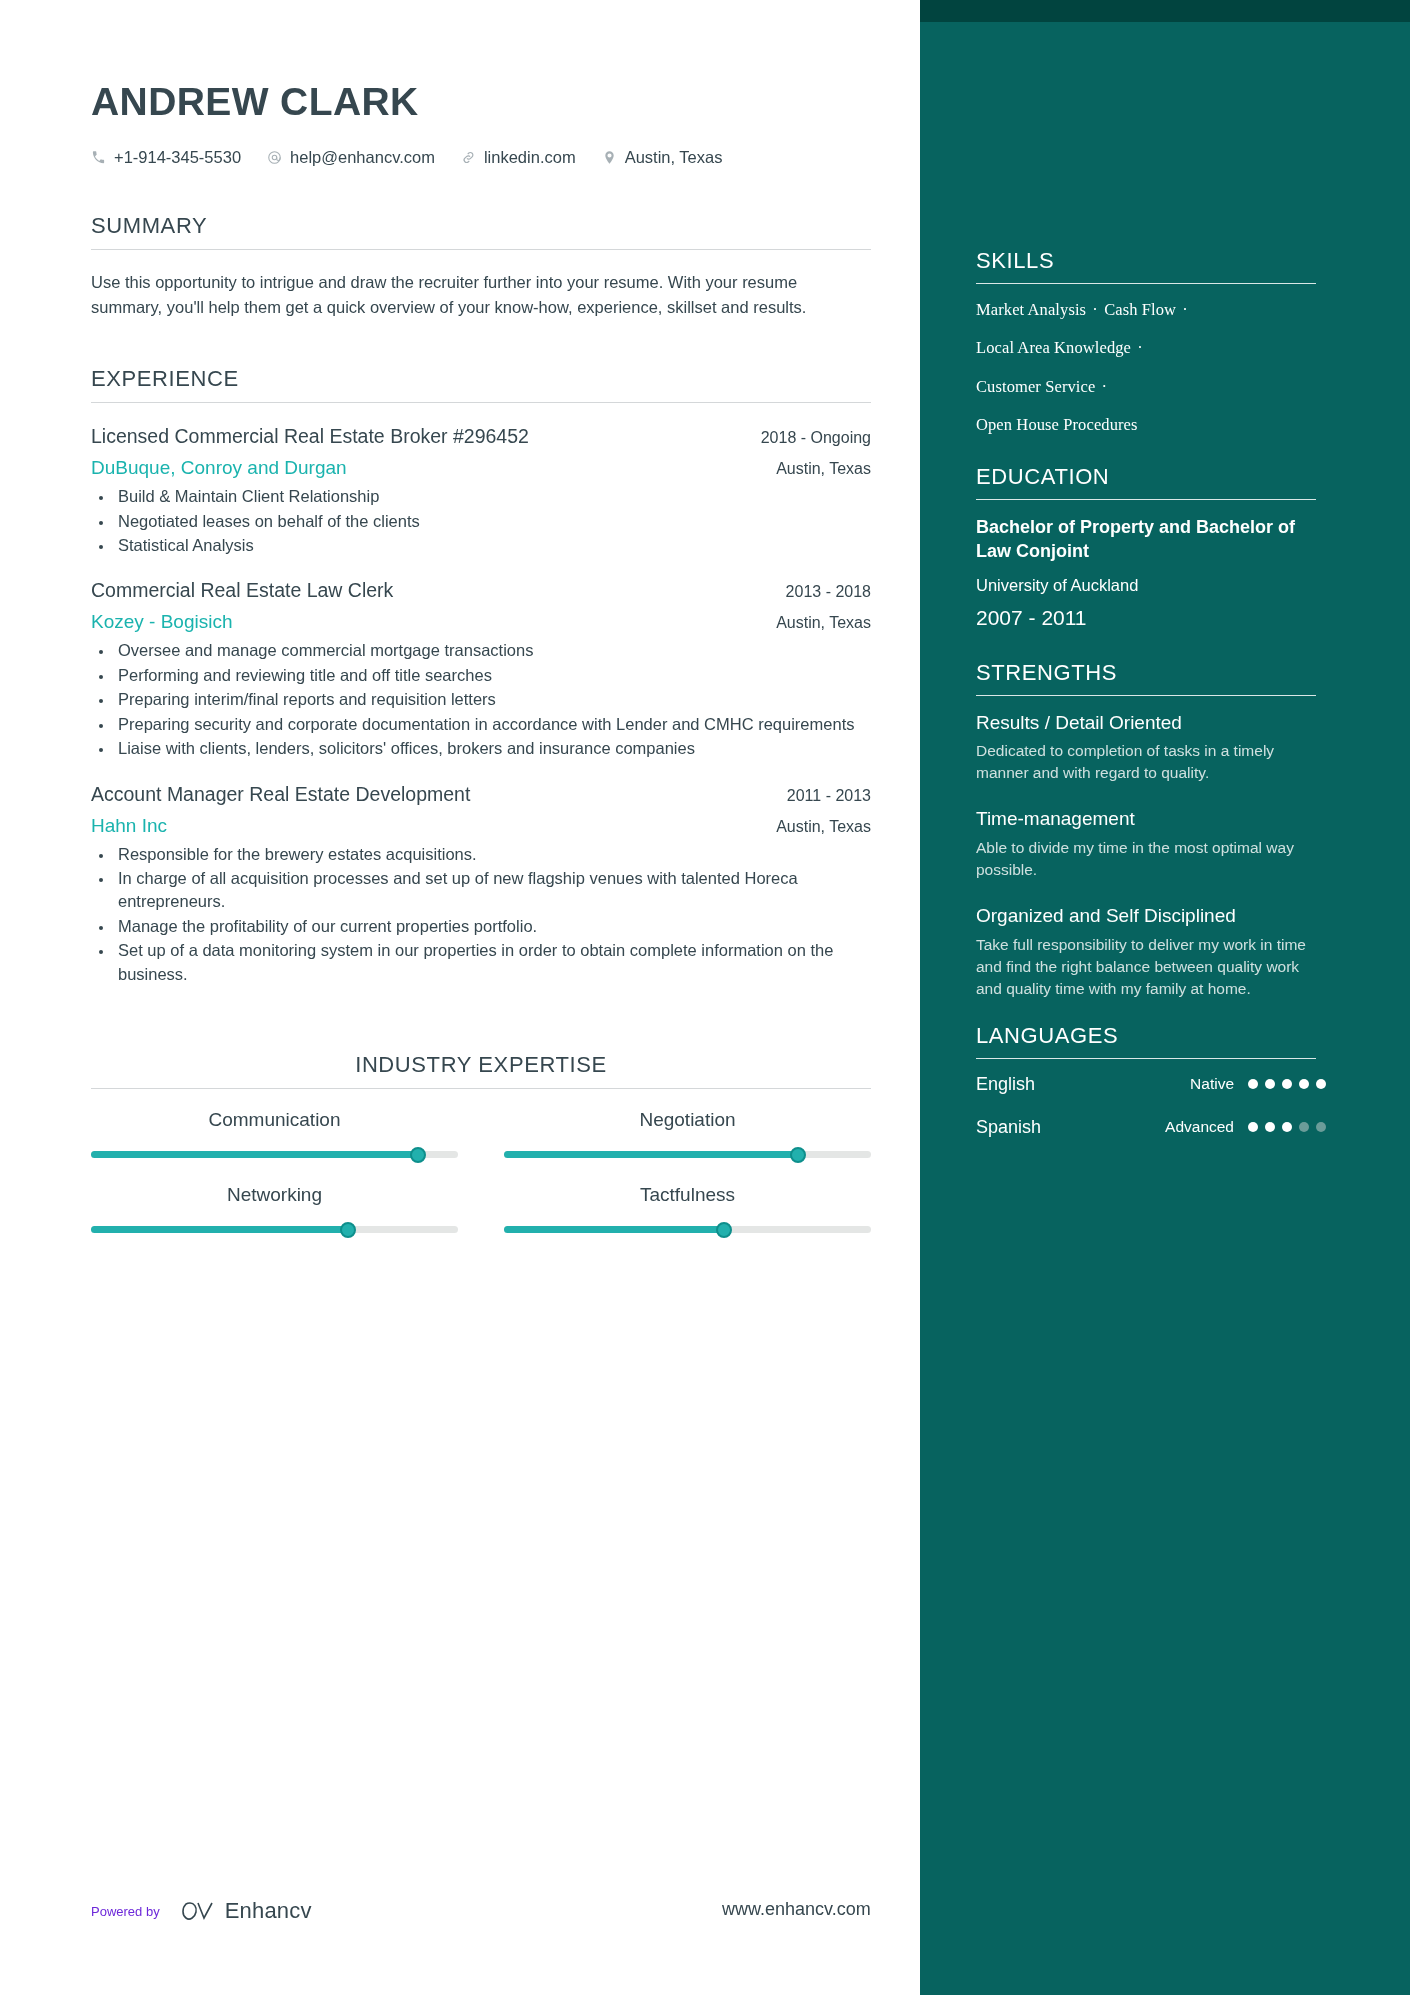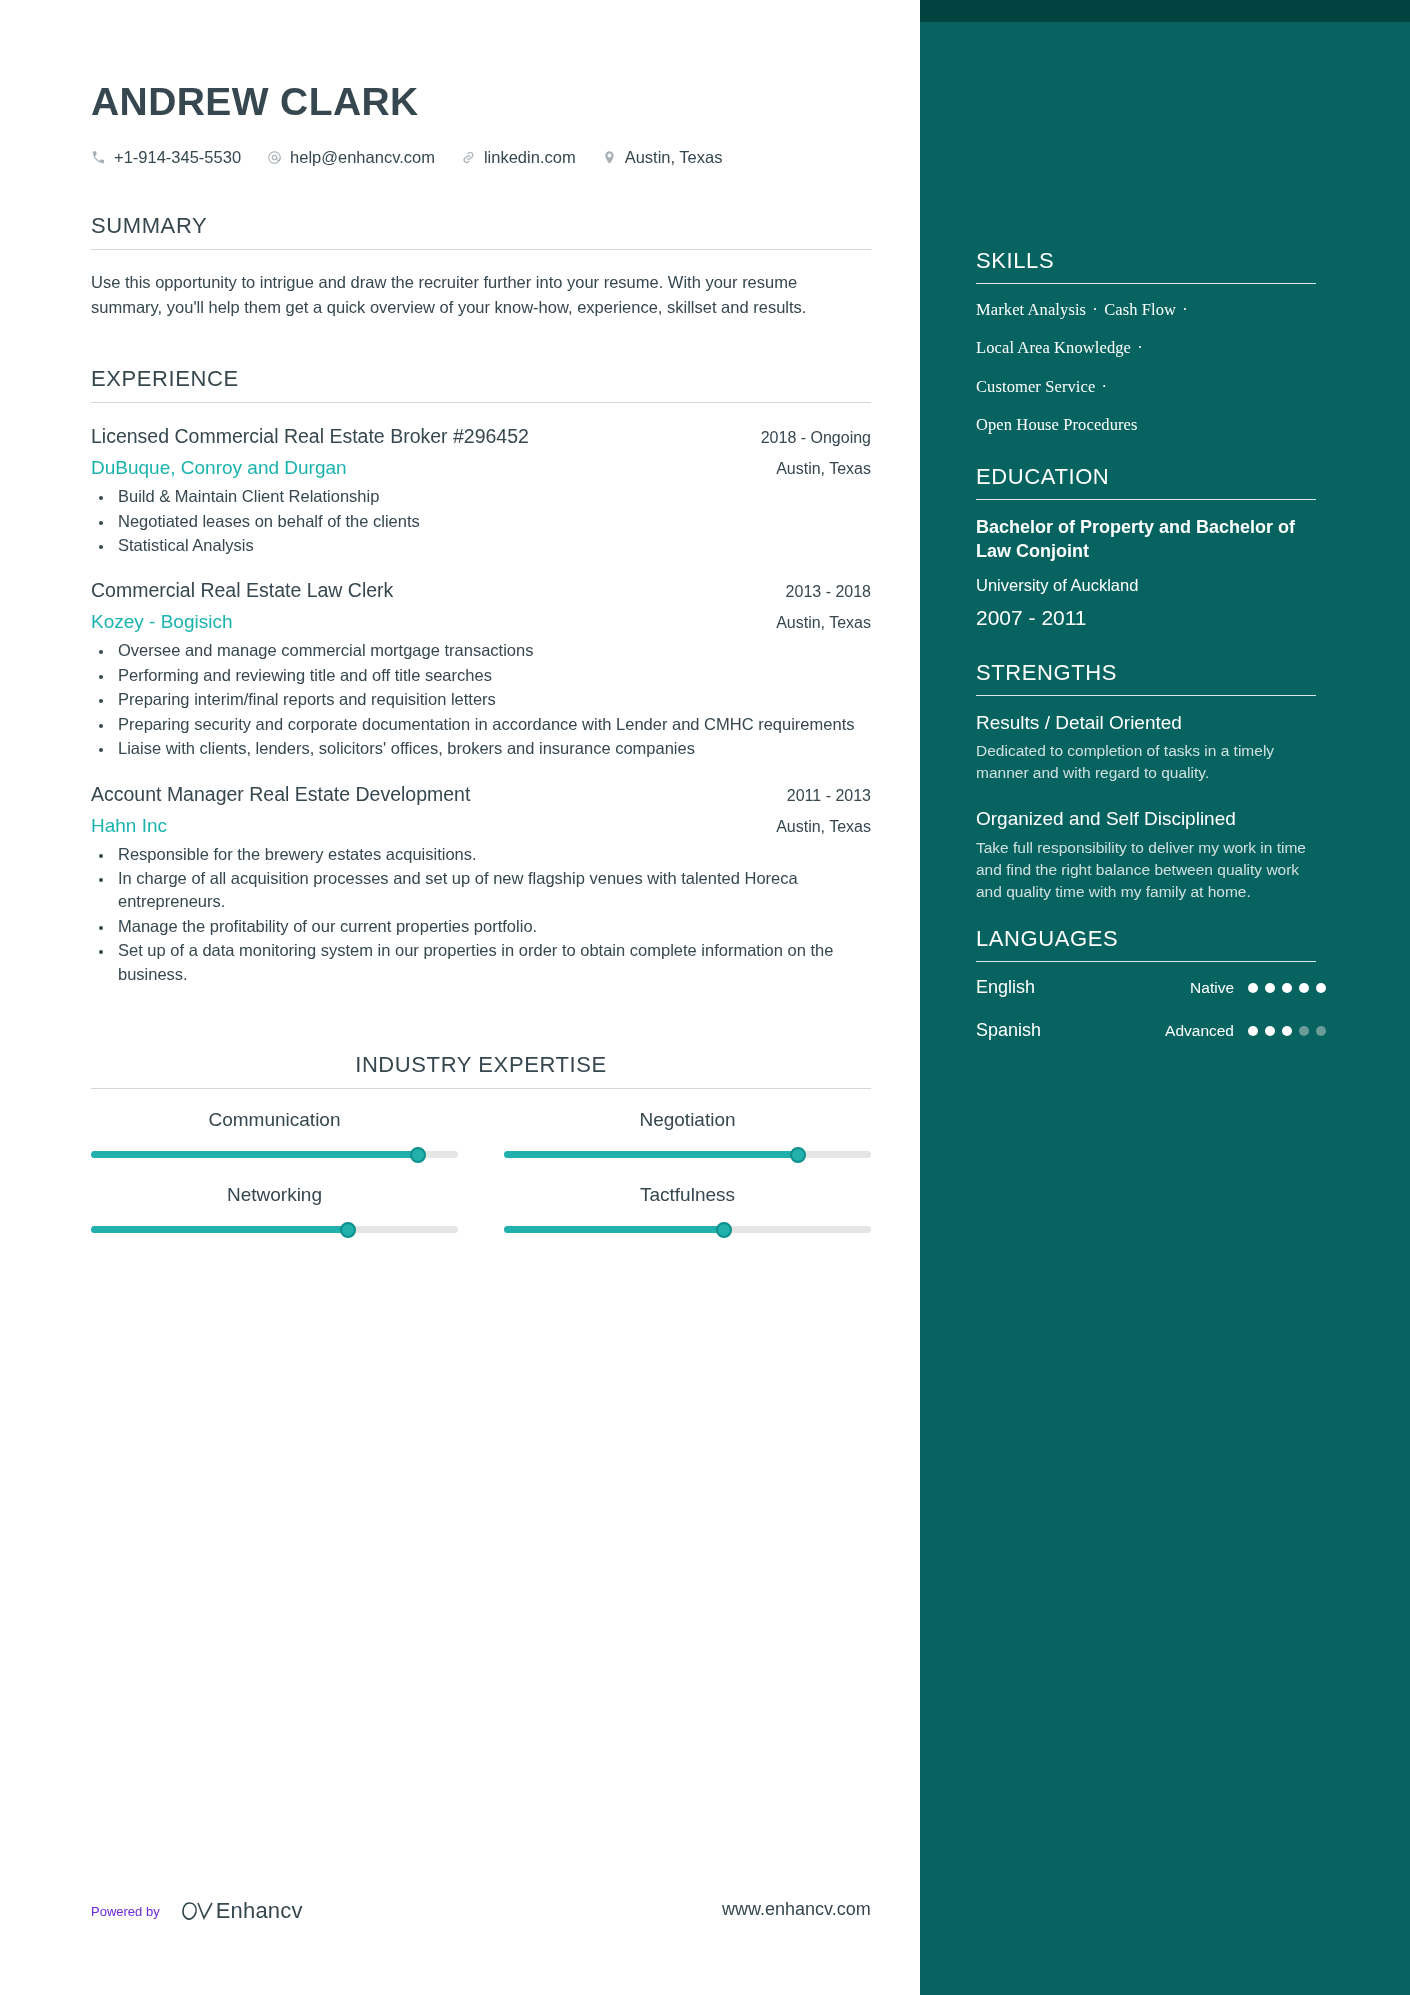--- a/index.html
+++ b/index.html
@@ -149,21 +149,21 @@
     border: 2px solid #0e8f8c;
     transform: translate(-50%, -50%);
   }
 
   
   .footer {
     position: absolute; left: 91px; top: 1898px; width: 780px;
     display: flex; align-items: center;
   }
   .powered { font-size: 13px; color: #6d28d9; }
-  .logo-wrap { display: flex; align-items: center; margin-left: 22px; }
+  .logo-wrap { display: flex; align-items: center; gap: 9px; margin-left: 22px; }
   .logo-mark svg { display: block; }
   .logo-text { font-size: 22px; color: #36474f; letter-spacing: 0.2px; }
   .footer-url {
     position: absolute; left: 631px; top: 1px;
     font-size: 18px; color: #36474f;
   }
 </style>
 </head>
 <body>
 
@@ -192,20 +192,24 @@
         <div class="edu-dates">2007 - 2011</div>
       </section>
 
       <section class="side-section" style="margin-bottom:16px;">
         <div class="side-h">STRENGTHS</div>
         <div class="side-rule"></div>
         <div id="strengths-list">
             <div class="str-item">
               <div class="str-title">Results / Detail Oriented</div>
               <div class="str-desc">Dedicated to completion of tasks in a timely manner and with regard to quality.</div>
+            </div>
+            <div class="str-item">
+              <div class="str-title">Time-management</div>
+              <div class="str-desc">Able to divide my time in the most optimal way possible.</div>
             </div>
             <div class="str-item">
               <div class="str-title">Organized and Self Disciplined</div>
               <div class="str-desc">Take full responsibility to deliver my work in time and find the right balance between quality work and quality time with my family at home.</div>
             </div>
           </div>
       </section>
 
       <section class="side-section">
         <div class="side-h">LANGUAGES</div>

